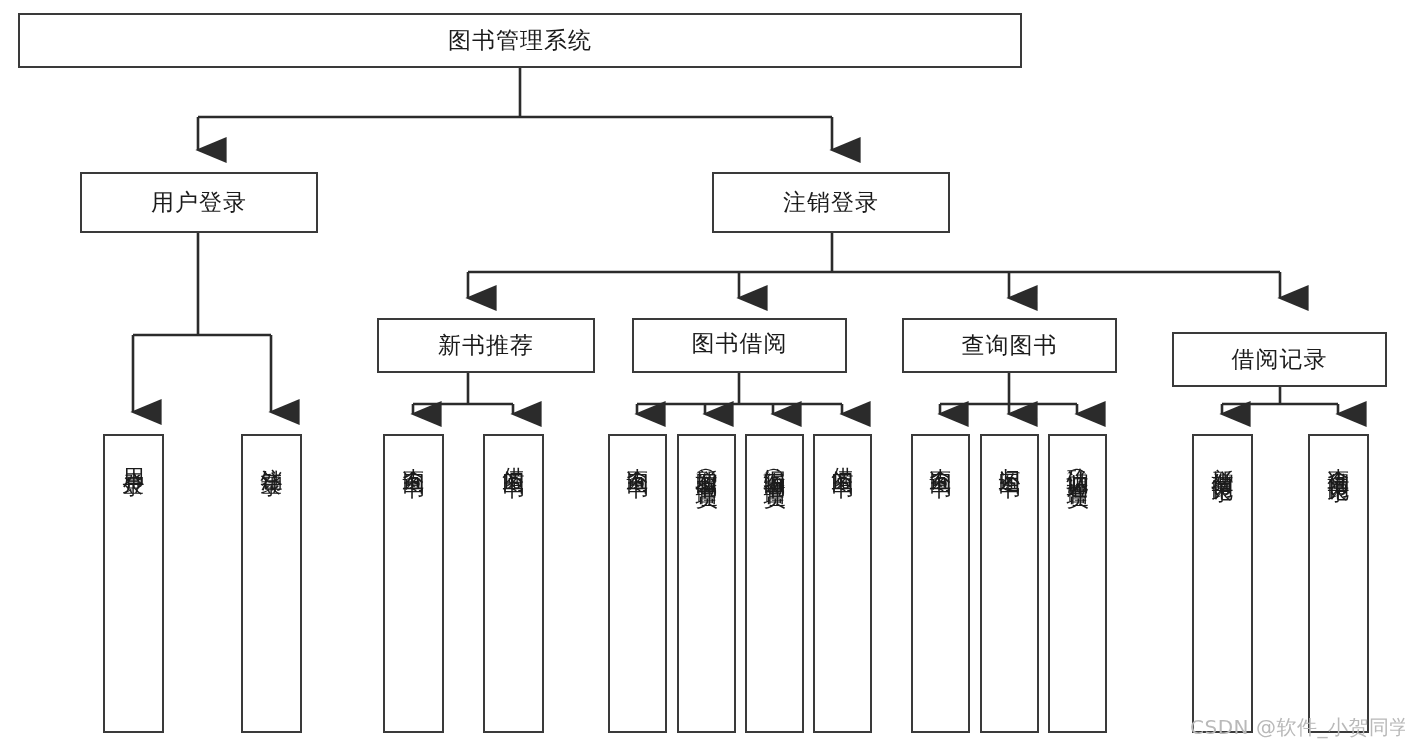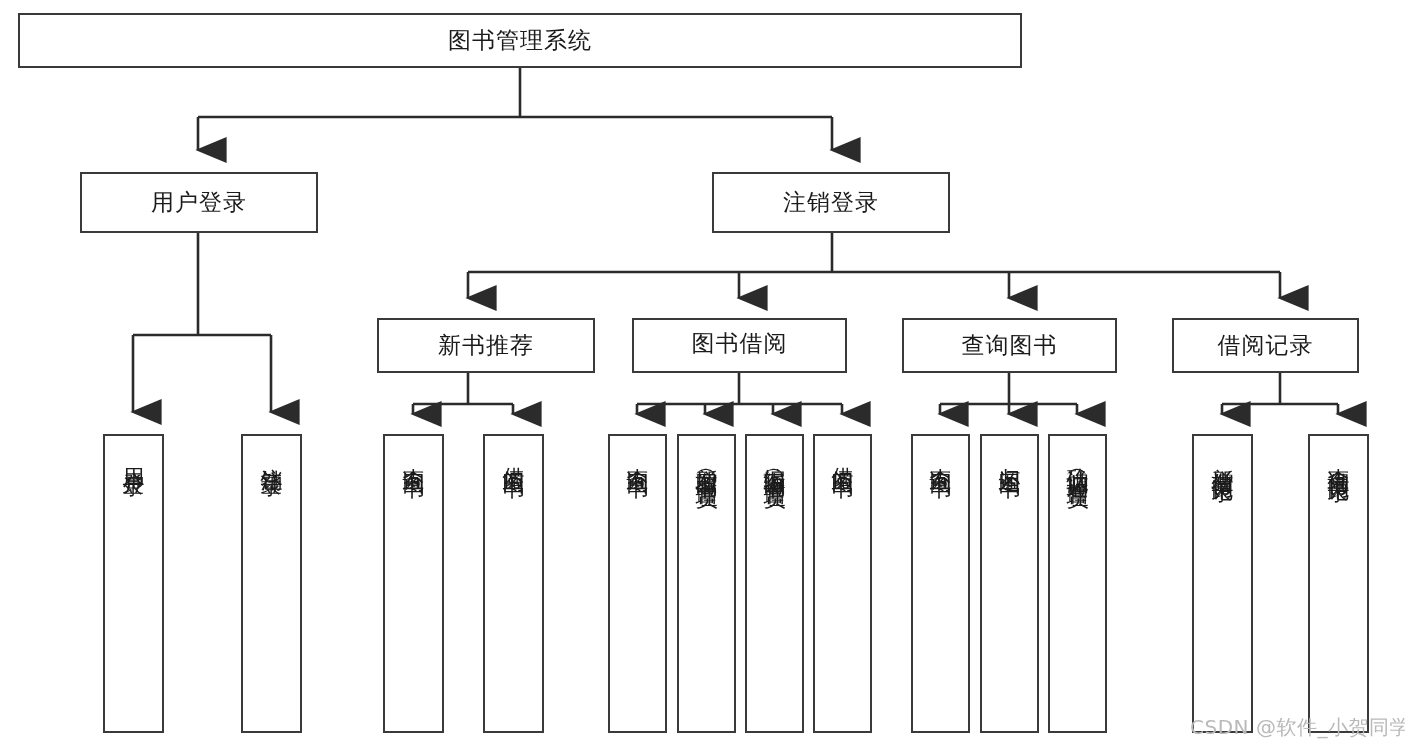--- a/index.html
+++ b/index.html
@@ -120,21 +120,21 @@
 
   <div class="node h-node" style="left:377px;top:318px;width:218px;height:55px;">
     <span class="lbl">新书推荐</span>
   </div>
   <div class="node h-node" style="left:632px;top:318px;width:215px;height:55px;font-family:Liberation Mono, monospace;">
     <span class="lbl">图书借阅</span>
   </div>
   <div class="node h-node" style="left:902px;top:318px;width:215px;height:55px;">
     <span class="lbl">查询图书</span>
   </div>
-  <div class="node h-node" style="left:1172px;top:318px;width:187px;height:55px;justify-content:center;">
+  <div class="node h-node" style="left:1172px;top:332px;width:215px;height:55px;justify-content:center;">
     <span class="lbl">借阅记录</span>
   </div>
 
   <div class="node v-node" style="left:103px;top:434px;width:61px;height:299px;">
     <span class="lbl">用户登录</span>
   </div>
   <div class="node v-node" style="left:241px;top:434px;width:61px;height:299px;">
     <span class="lbl">注销登录</span>
   </div>
 

